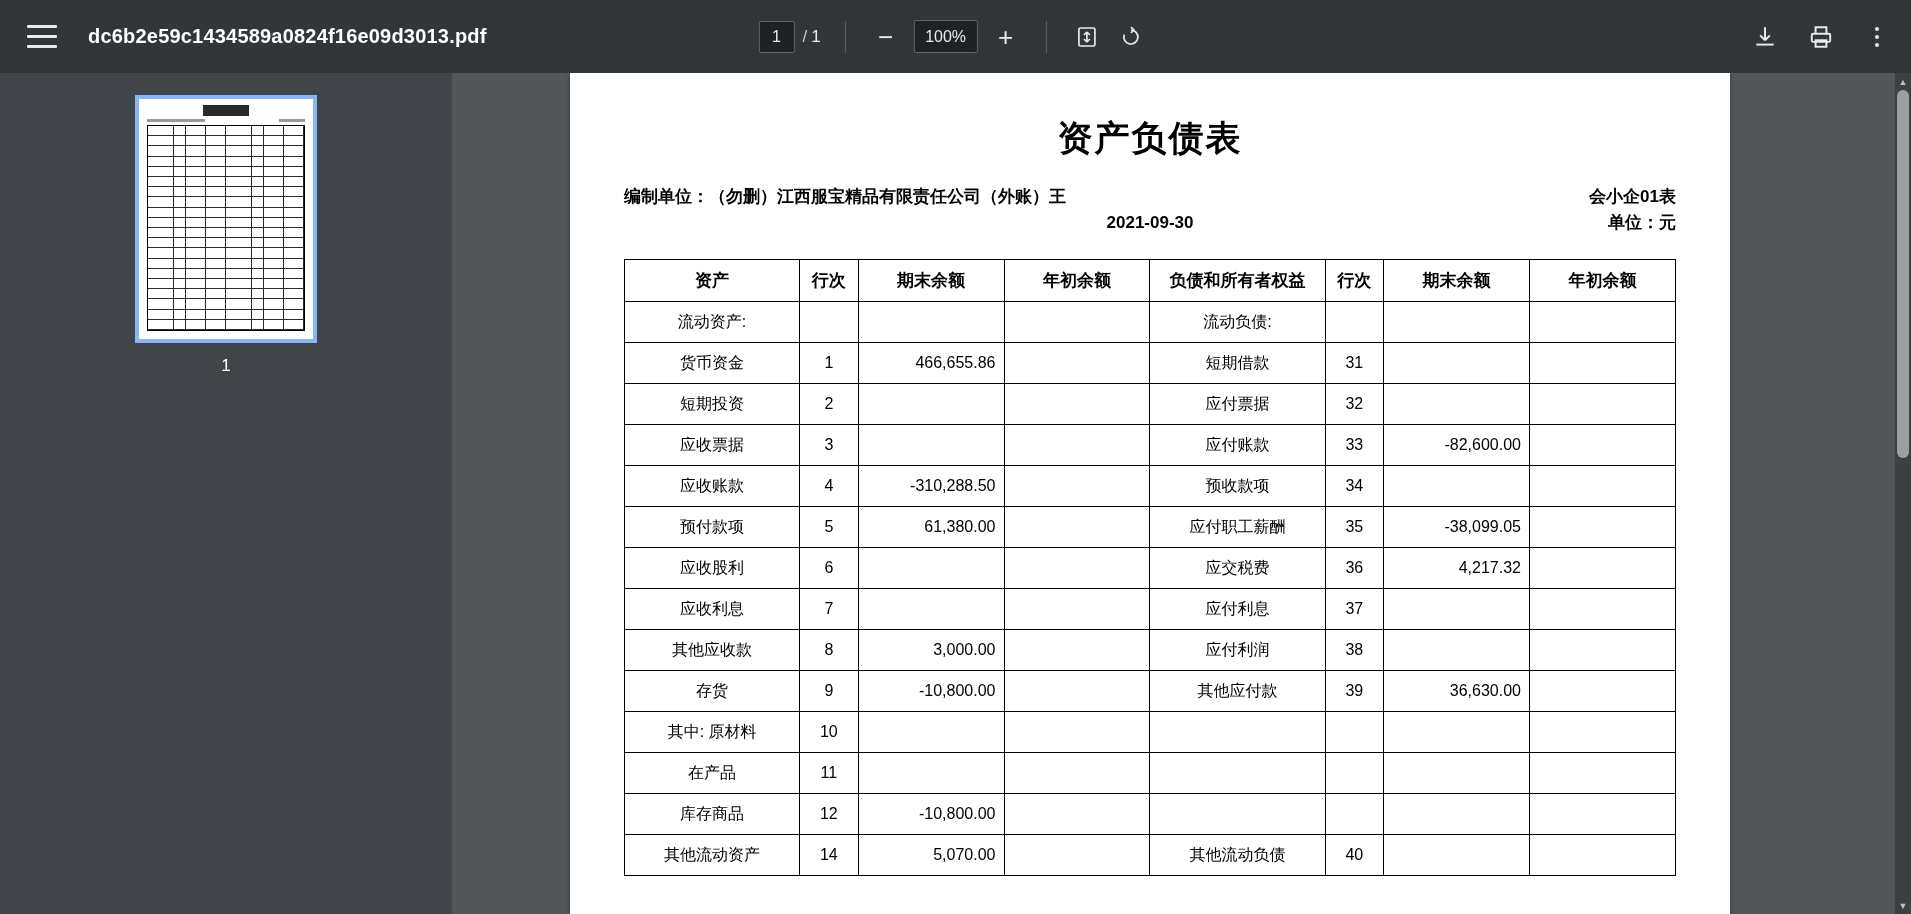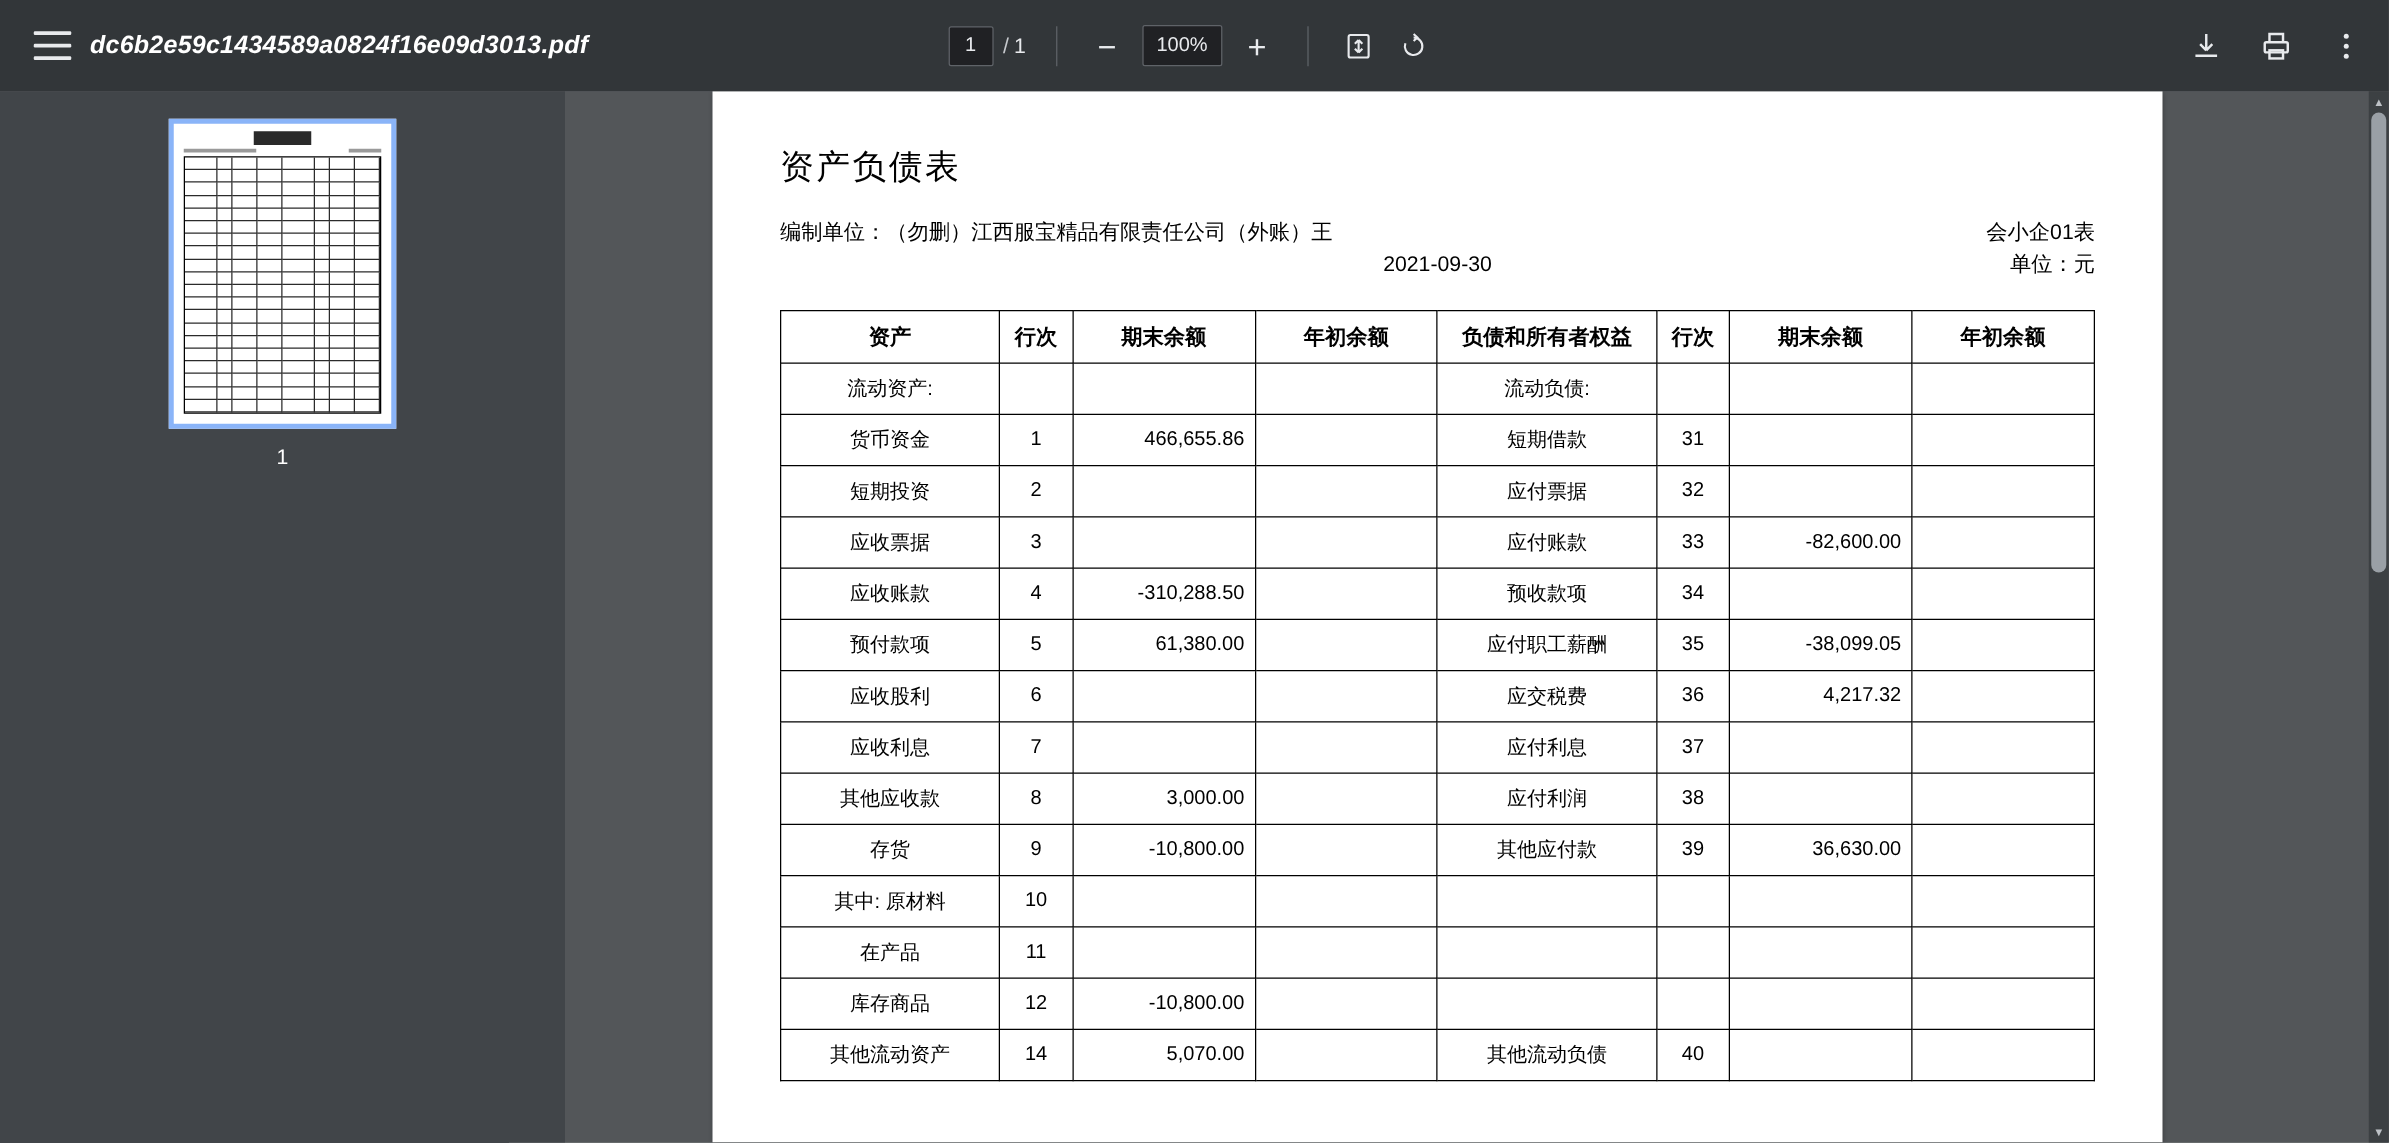--- a/index.html
+++ b/index.html
@@ -33,27 +33,26 @@
     cursor: pointer;
     border-radius: 50%;
   }
   .menu-btn span {
     display: block;
     width: 30px; height: 3px;
     background: #e8eaed;
     border-radius: 1px;
   }
   .doc-title {
-    margin-left: 2px;
+    margin-left: 18px;
     font-size: 20px;
     font-weight: bold;
     color: #ffffff;
     white-space: nowrap;
     letter-spacing: .2px;
-    font-style: italic;
   }
 
   .center-controls {
     position: absolute;
     left: 50%;
     transform: translateX(-50%);
     display: flex;
     align-items: center;
     height: 73px;
   }
@@ -213,31 +212,32 @@
     width: 1160px;
     min-height: 841px;
     background: #ffffff;
     box-shadow: 0 1px 4px rgba(0,0,0,.35);
     box-sizing: border-box;
     padding: 24px 54px 0 54px;
     font-family: "Liberation Sans", sans-serif;
     color: #000;
   }
   .pg-title {
-    text-align: left;
-    font-size: 27px;
+    text-align: center;
+    font-size: 35px;
     letter-spacing: 2px;
     margin: 18px 0 22px 0;
-    font-weight: normal;
+    font-weight: bold;
   }
   .meta-row {
     position: relative;
     font-size: 17px;
     line-height: 26px;
     min-height: 52px;
+    font-weight: bold;
   }
   .meta-left {
     position: absolute;
     left: 0; top: 0;
     width: 620px;
   }
   .meta-center {
     position: absolute;
     left: 0; right: 0;
     top: 26px;

